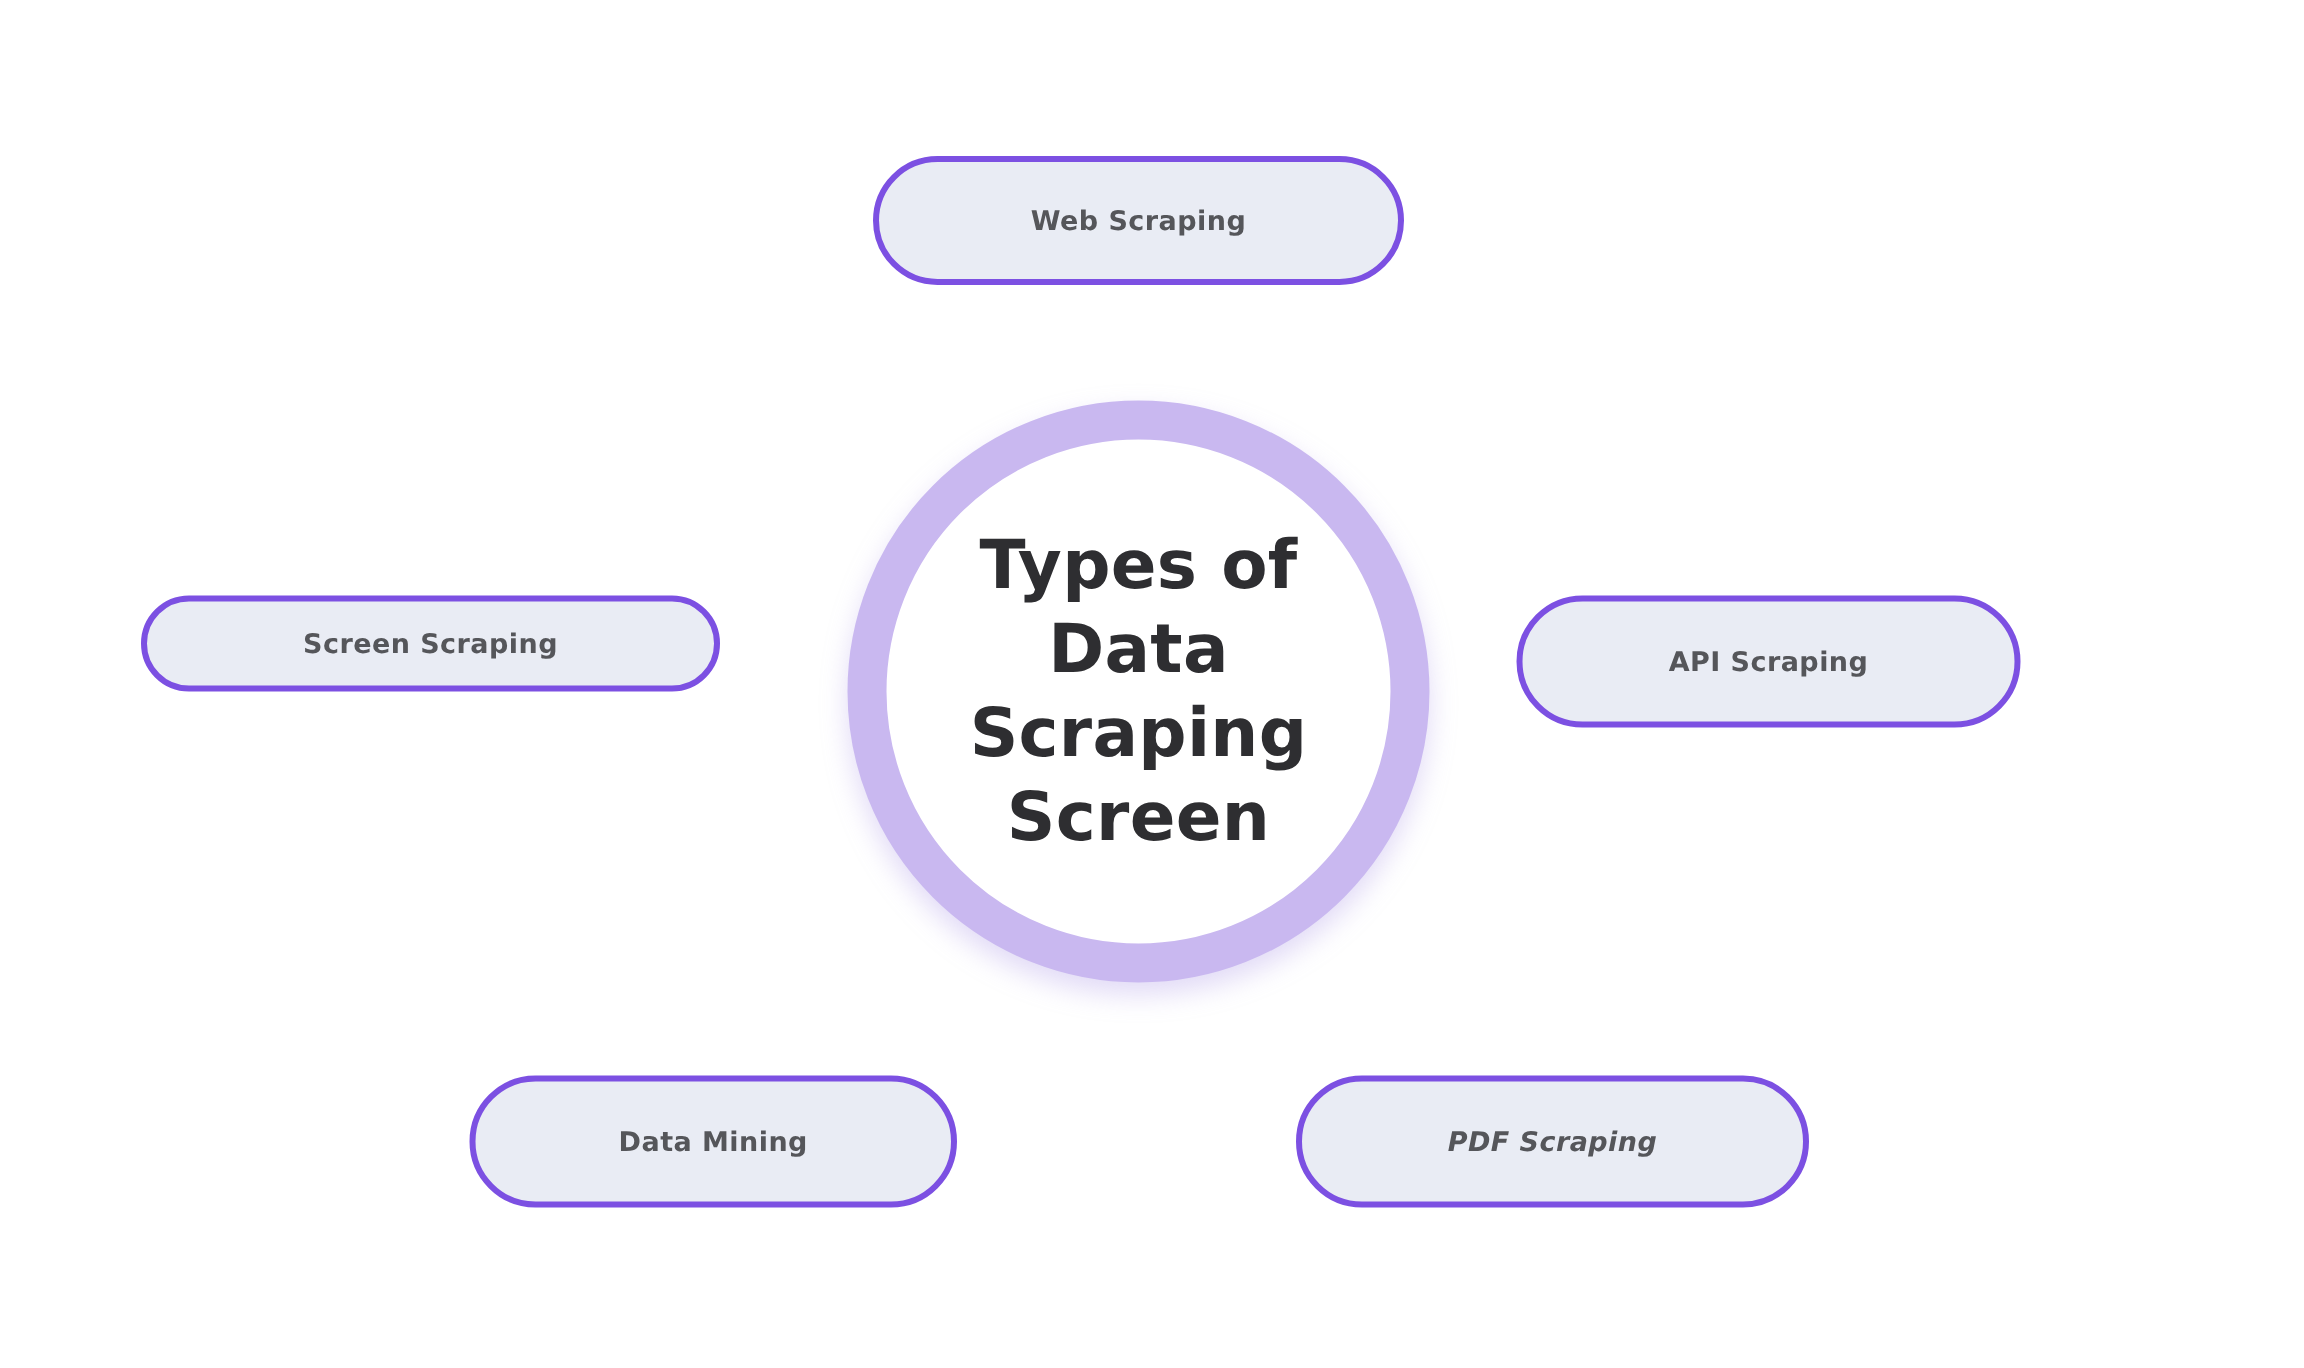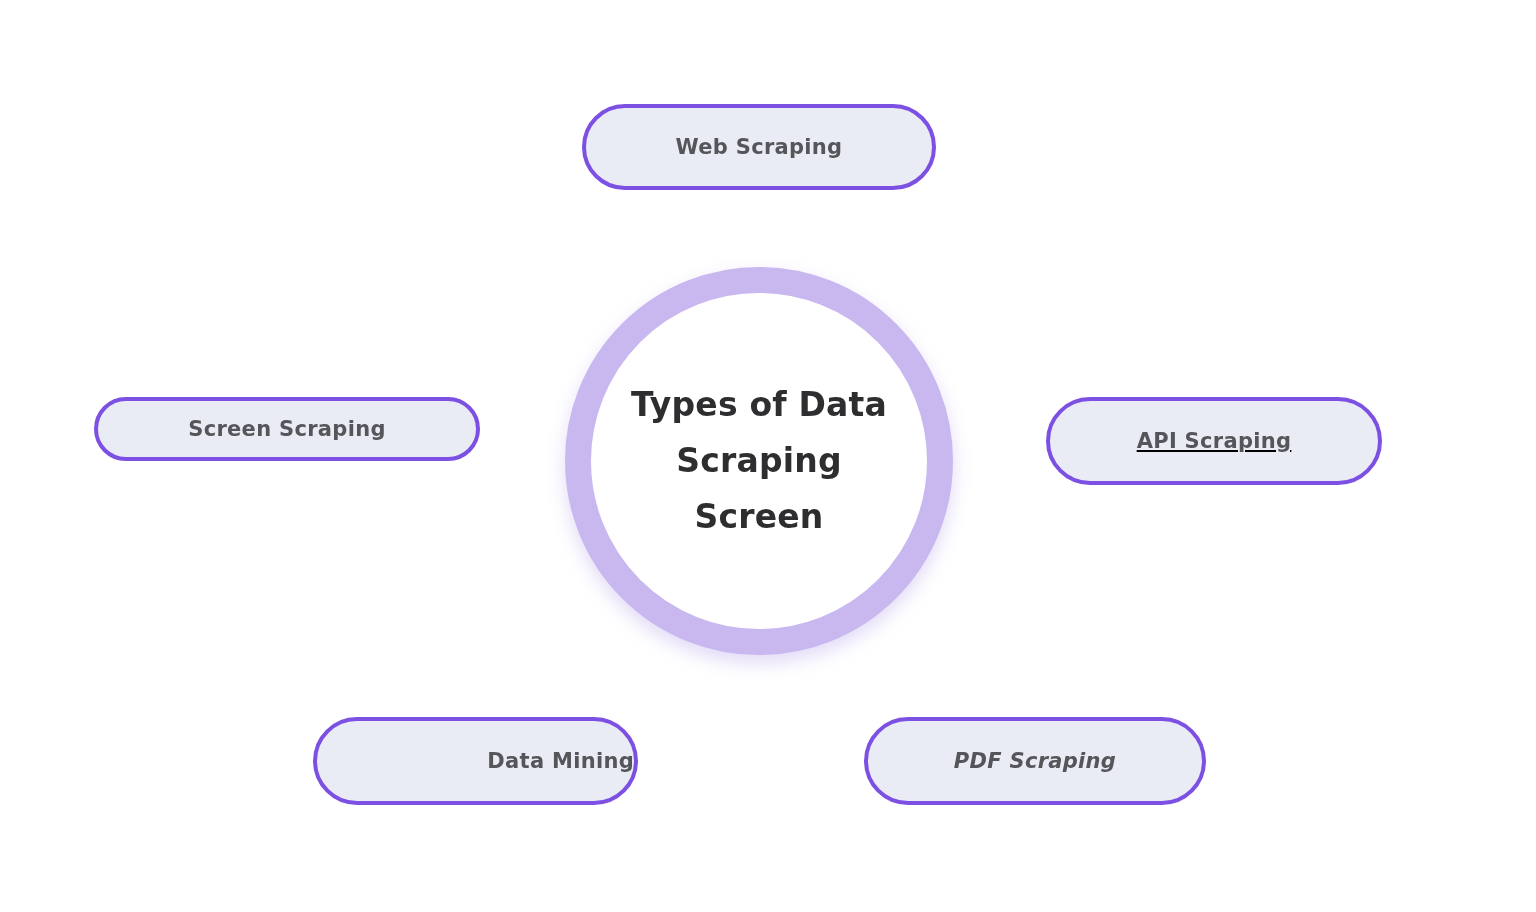--- a/index.html
+++ b/index.html
@@ -24,49 +24,49 @@
   .pill {
     position: absolute;
     display: flex;
     align-items: center;
     justify-content: center;
     background: var(--node-fill);
     border: 4px solid var(--node-border);
     border-radius: 999px;
   }
   .pill .pill-label {
-    font-size: 21px;
+    font-size: 18px;
     font-weight: 700;
     color: var(--node-text);
     letter-spacing: 0.3px;
     white-space: nowrap;
   }
   .pill-web    { left: 582px;  top: 104px; width: 354px; height: 86px; }
   .pill-screen { left: 94px;   top: 397px; width: 386px; height: 64px; }
-  .pill-api    { left: 1046px; top: 397px; width: 336px; height: 88px; text-decoration: underline; }
-  .pill-mining { left: 313px;  top: 717px; width: 325px; height: 88px; justify-content: flex-end; }
+  .pill-api    { left: 1011px; top: 397px; width: 336px; height: 88px; }
+  .pill-mining { left: 313px;  top: 717px; width: 325px; height: 88px; }
   .pill-pdf    { left: 864px;  top: 717px; width: 342px; height: 88px; font-style: italic; }
 
   .center-circle {
     position: absolute;
     left: 565px;
     top: 267px;
     width: 388px;
     height: 388px;
     border-radius: 50%;
     background: var(--center-fill);
     border: 26px solid var(--ring);
     box-shadow: 0 8px 18px rgba(170, 148, 230, 0.35);
     display: flex;
     align-items: center;
     justify-content: center;
   }
   .center-title {
     text-align: center;
-    font-size: 33px;
+    font-size: 45px;
     font-weight: 700;
     color: var(--center-text);
     line-height: 56px;
     letter-spacing: 0.2px;
   }
 </style>
 </head>
 <body>
 
 <div class="canvas">

